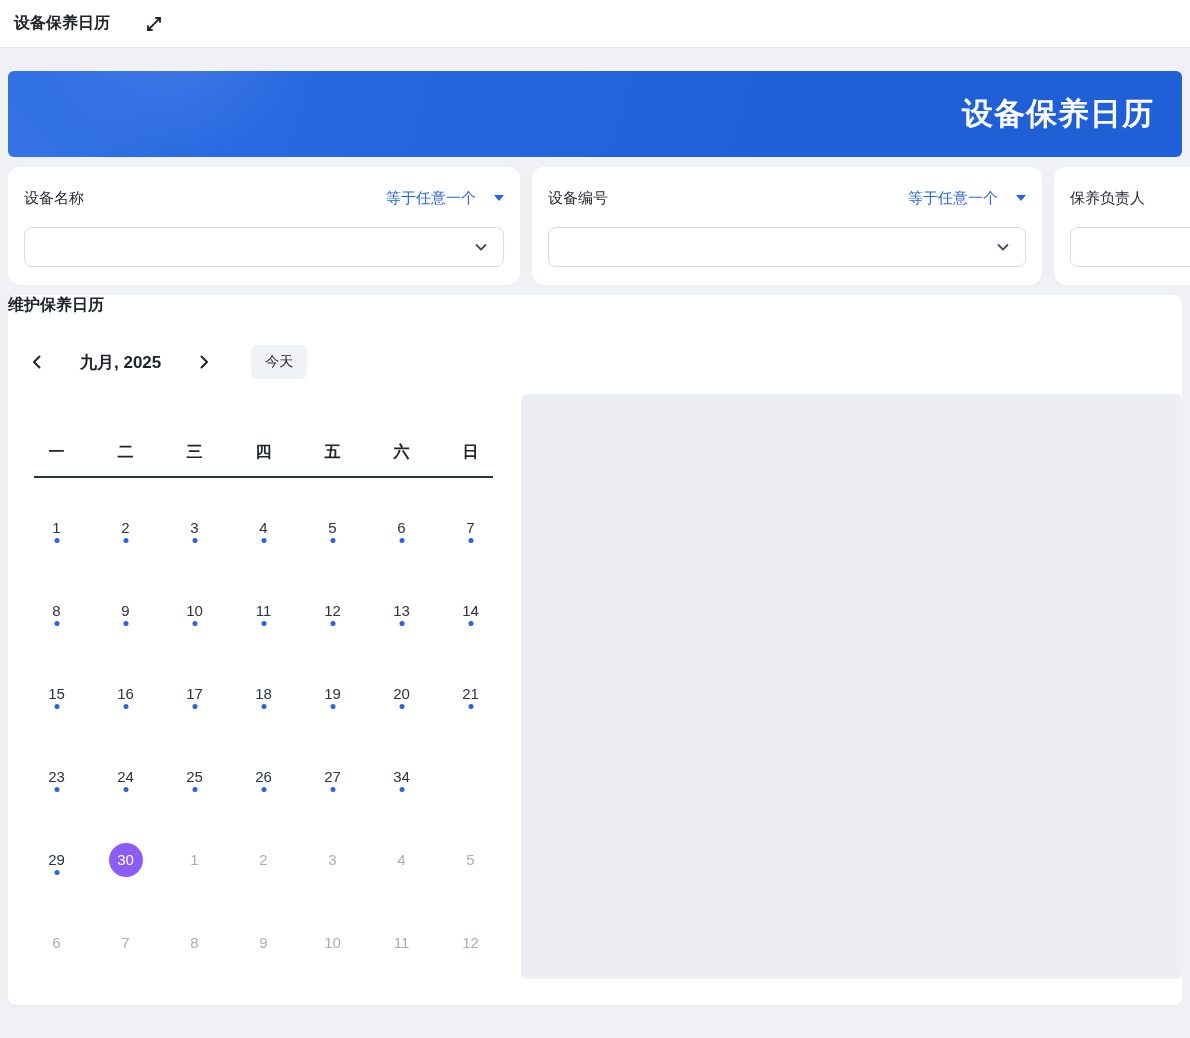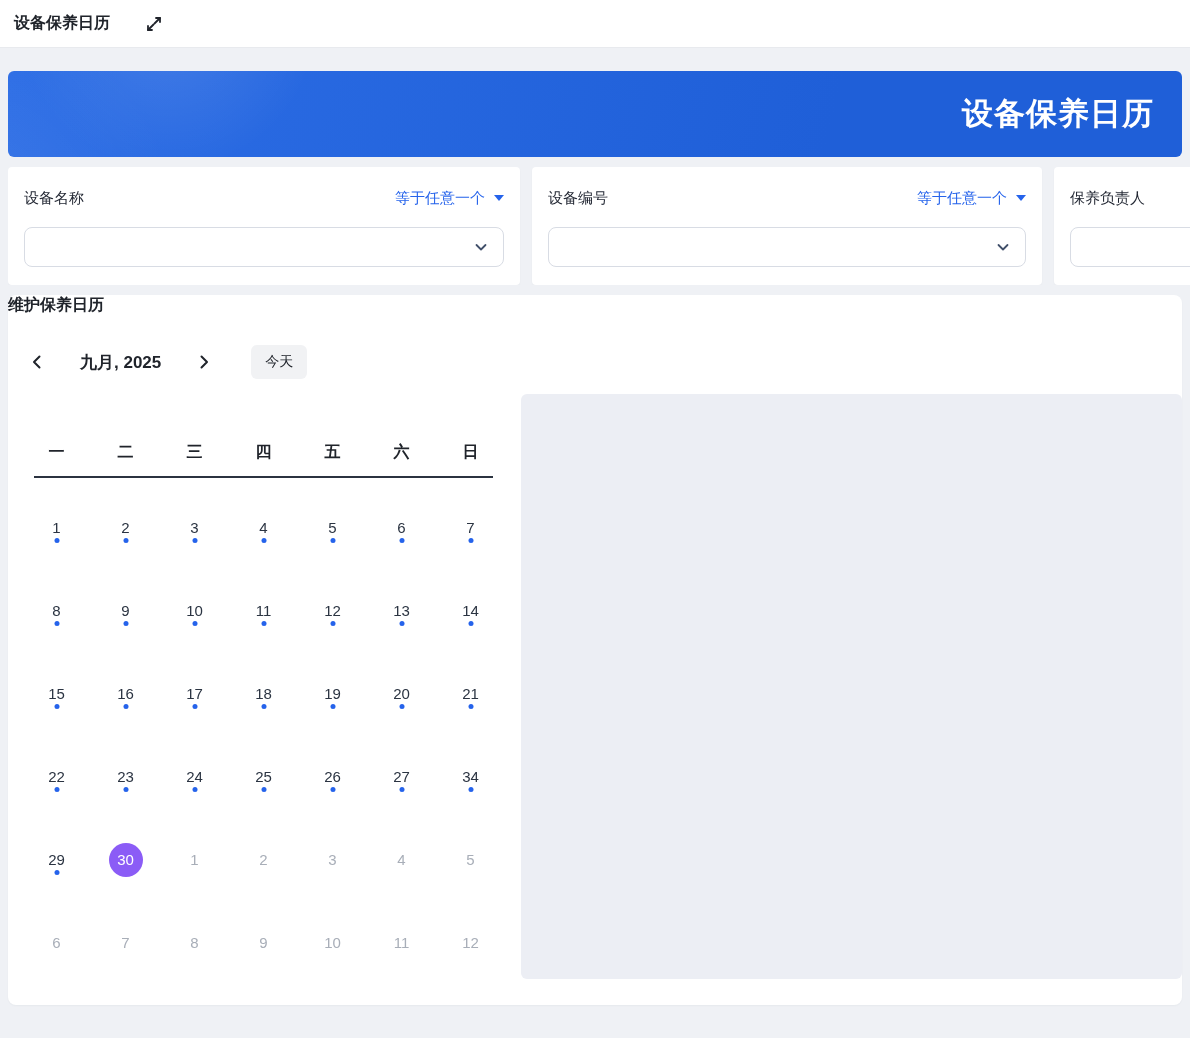--- a/index.html
+++ b/index.html
@@ -54,36 +54,36 @@
     display: flex;
     gap: 12px;
     width: 1182px;
     overflow: hidden;
   }
   .filter-card {
     flex: 0 0 auto;
     width: 512px;
     height: 118px;
     background: #ffffff;
-    border-radius: 4px;
+    border-radius: 12px;
     box-shadow: 0 1px 2px rgba(30,40,60,0.04);
     padding: 20px 16px 18px 16px;
     font-family: Liberation Serif, serif;
   }
   .filter-head {
     display: flex;
     align-items: center;
     justify-content: space-between;
     height: 22px;
   }
   .filter-label { font-size: 15px; color: #1f2430; }
   .filter-operator {
     display: inline-flex;
     align-items: center;
-    gap: 9px;
+    gap: 18px;
     color: #2563eb;
     font-size: 15px;
     cursor: pointer;
   }
   .caret-down {
     width: 0; height: 0;
     border-left: 5px solid transparent;
     border-right: 5px solid transparent;
     border-top: 6px solid #2563eb;
     display: inline-block;
@@ -382,24 +382,20 @@
               <span class="day-num">20</span>
               <span class="dot"></span>
             </div>
             <div class="cal-cell">
               <span class="day-num">21</span>
               <span class="dot"></span>
             </div>
           </div>
           <div class="cal-row">
             <div class="cal-cell">
-              <span class="day-num">22</span>
-              <span class="dot"></span>
-            </div>
-            <div class="cal-cell">
               <span class="day-num">23</span>
               <span class="dot"></span>
             </div>
             <div class="cal-cell">
               <span class="day-num">24</span>
               <span class="dot"></span>
             </div>
             <div class="cal-cell">
               <span class="day-num">25</span>
               <span class="dot"></span>

